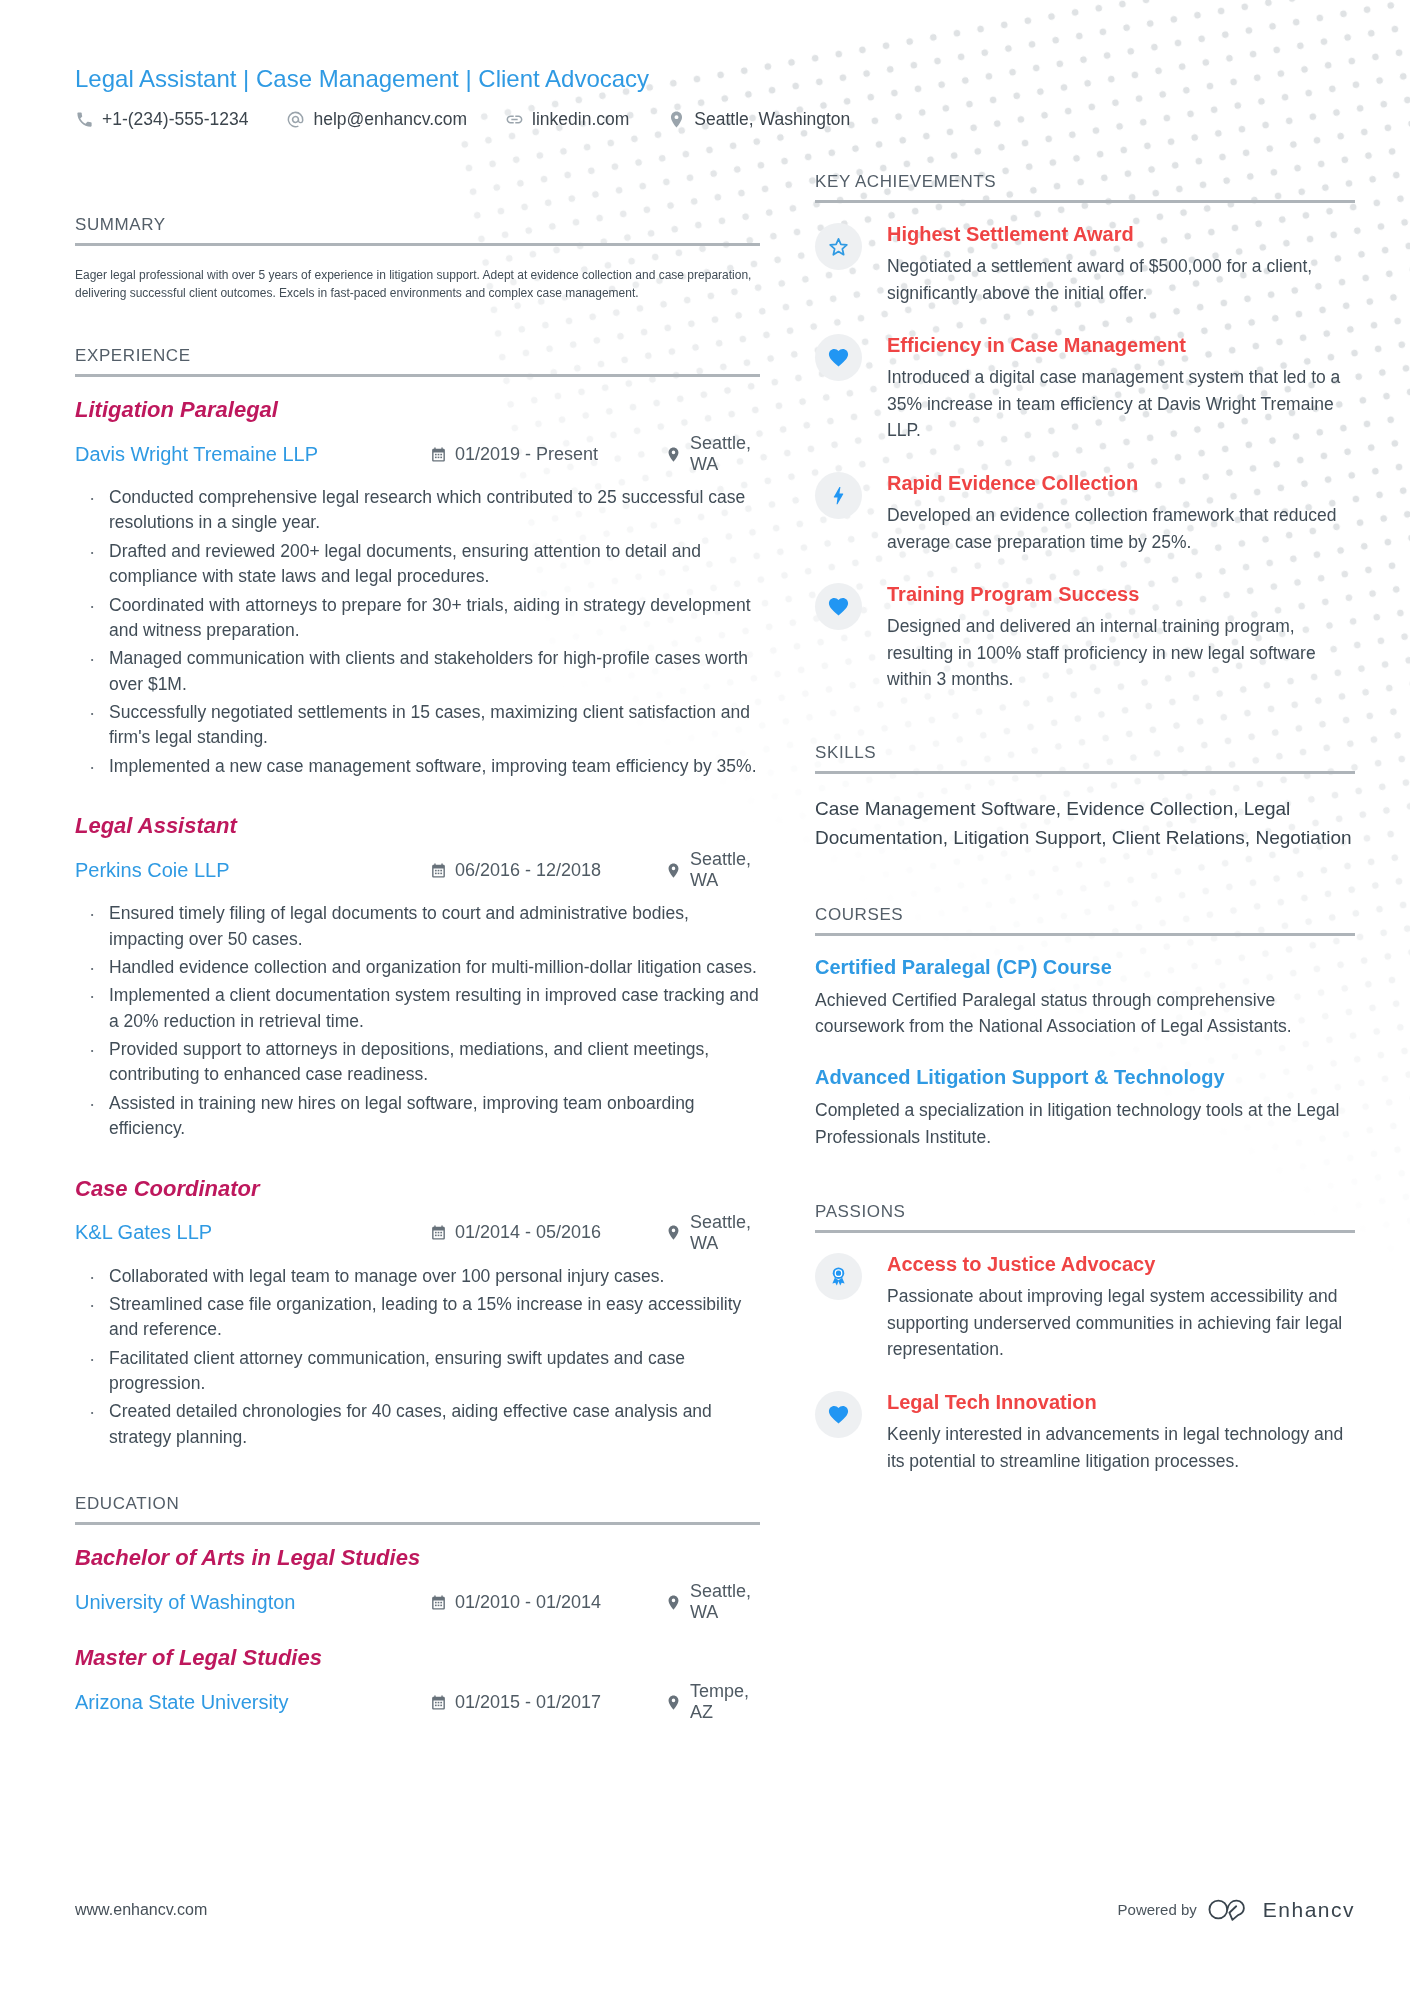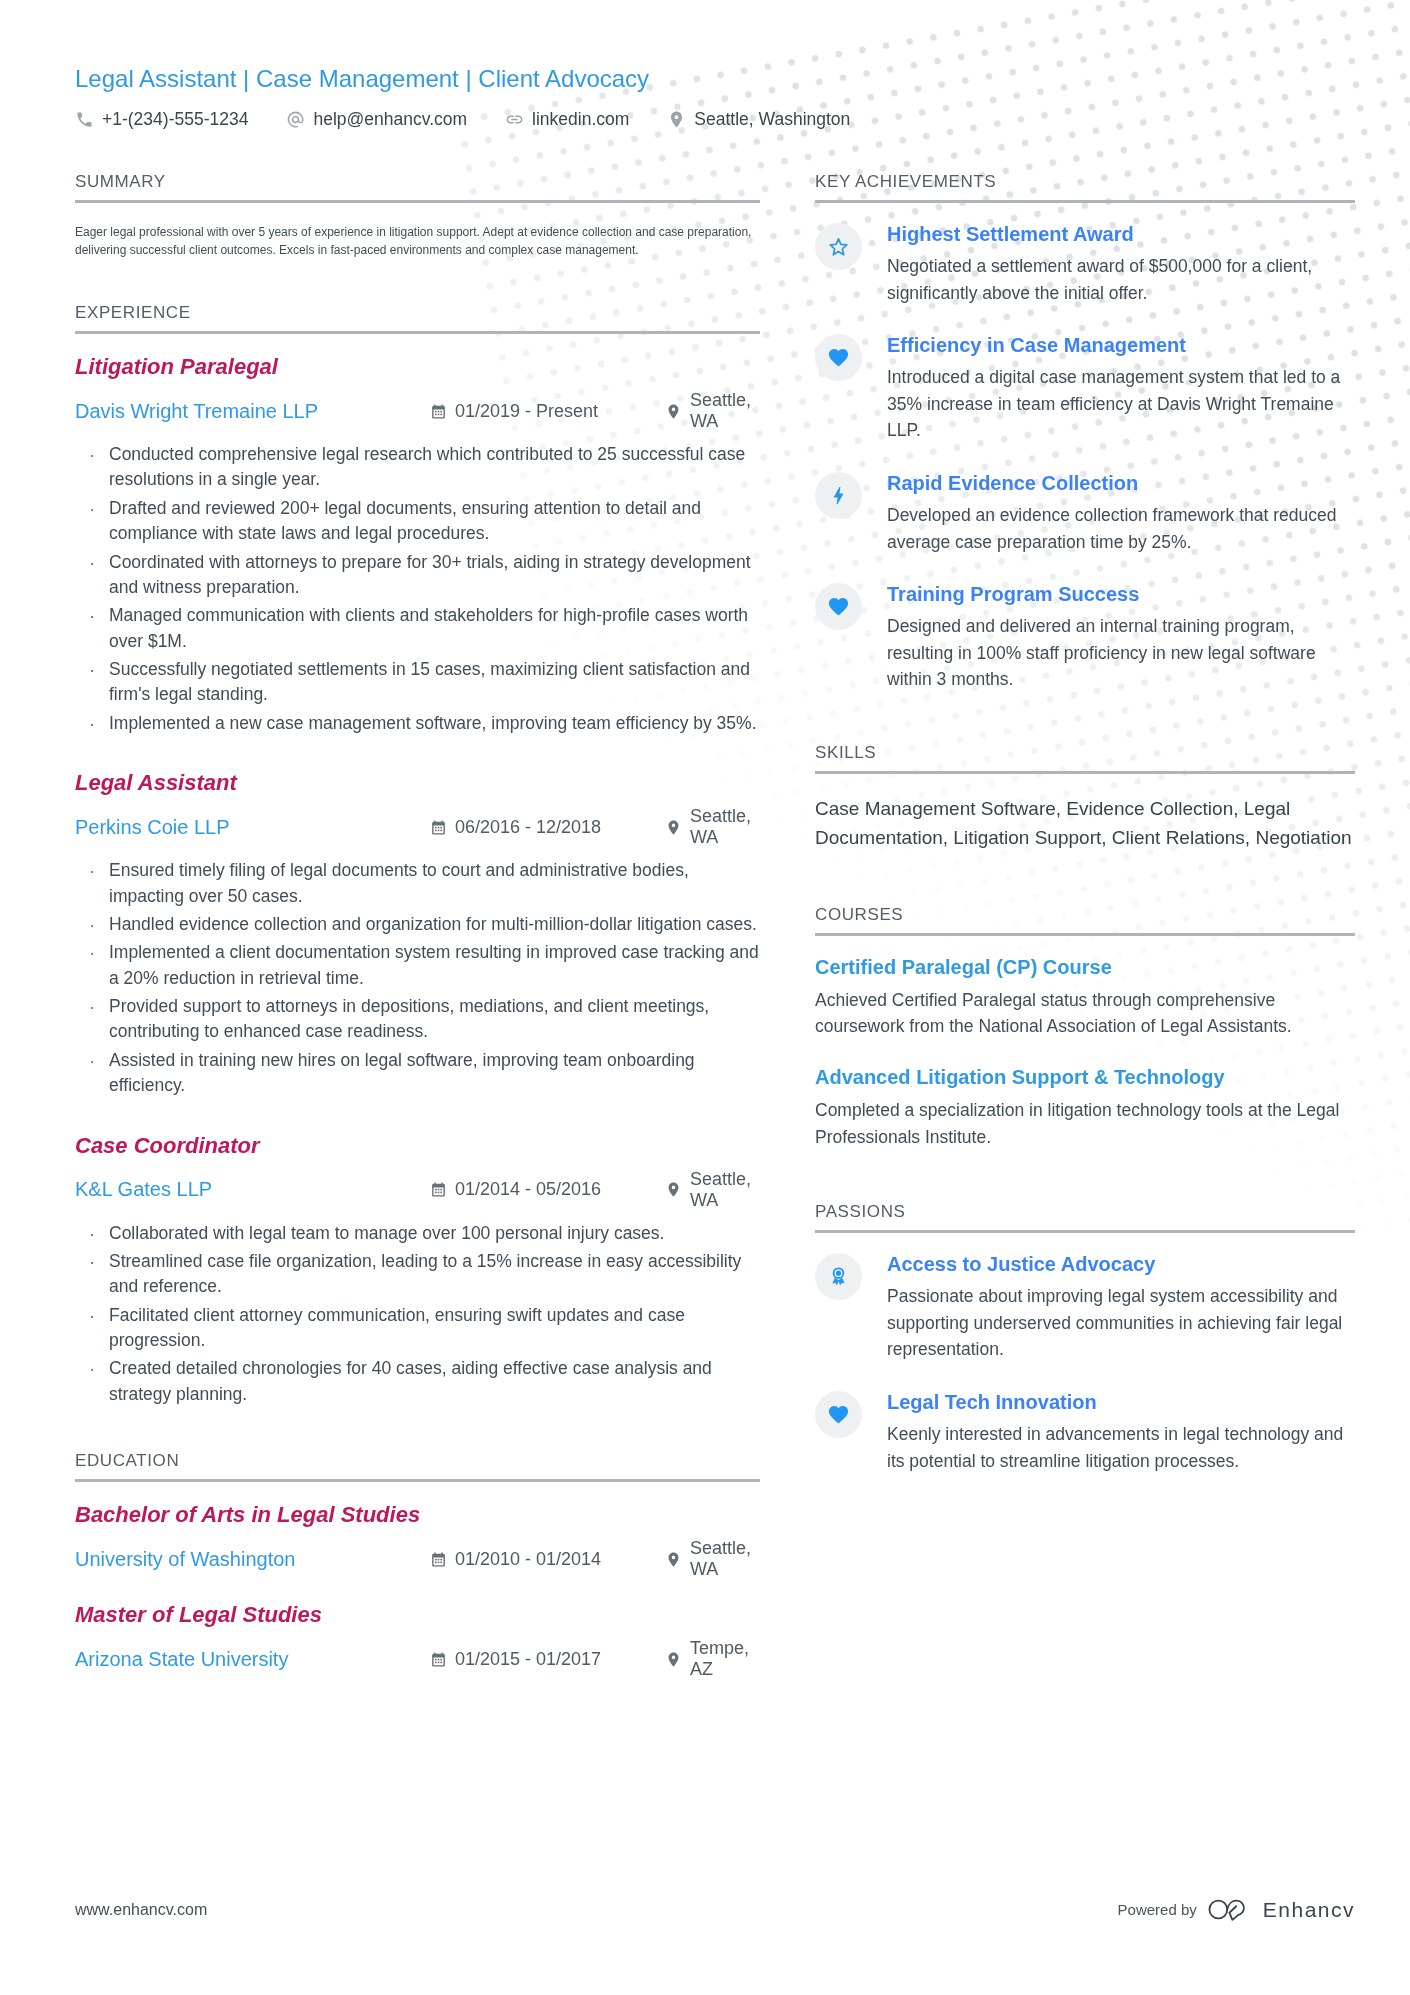--- a/index.html
+++ b/index.html
@@ -22,21 +22,21 @@
 
   
   .name { font-size: 46px; font-weight: 600; color: #1d242b; margin: 0; letter-spacing: 0.5px; }
   .title { font-size: 24px; color: #2f9ae3; margin-top: 7px; }
   .contact-row { display: flex; align-items: center; margin-top: 16px; font-size: 17.5px; color: #3c454d; }
   .contact-item { display: flex; align-items: center; margin-right: 38px; }
   .contact-item .cicon { width: 19px; height: 19px; margin-right: 8px; color: #9aa4ac; flex: none; }
 
   
   .cols { display: flex; margin-top: 42px; }
-  .col-left { width: 740px; flex: none; padding-right: 55px; }
+  .col-left { width: 740px; flex: none; padding-right: 55px; margin-top: 43px; }
   .col-right { flex: 1; }
 
   .sec { margin-bottom: 44px; }
   .sec-h {
     font-size: 17px; font-weight: 400; color: #535e68; letter-spacing: 0.6px;
     padding-bottom: 8px; border-bottom: 3px solid #aeb4b9; margin-bottom: 20px;
   }
   .body-text { font-size: 12px; line-height: 1.5; color: #414d57; }
 
   
@@ -59,21 +59,21 @@
   
   .degree { margin-bottom: 22px; }
 
   
   .ach-item { display: grid; grid-template-columns: 72px 1fr; margin-bottom: 28px; }
   .ach-circle {
     width: 47px; height: 47px; border-radius: 50%; background: #eef0f2;
     display: flex; align-items: center; justify-content: center;
   }
   .ach-circle svg { width: 23px; height: 23px; }
-  .ach-title { font-size: 20px; font-weight: 600; color: #3b82f6; margin: 0 0 7px 0; }
+  .ach-title { font-size: 20px; font-weight: 600; color: #ef4444; margin: 0 0 7px 0; }
   .ach-text { font-size: 17.5px; line-height: 1.52; color: #414d57; }
   .skills-text { font-size: 19px; line-height: 1.55; color: #37434d; }
   .course { margin-bottom: 26px; }
   .course-title { font-size: 20px; color: #2f9ae3; margin: 0 0 8px 0; }
 
   
   .footer {
     position: absolute; left: 75px; right: 55px; bottom: 72px; z-index: 1;
     display: flex; align-items: center; justify-content: space-between;
   }

